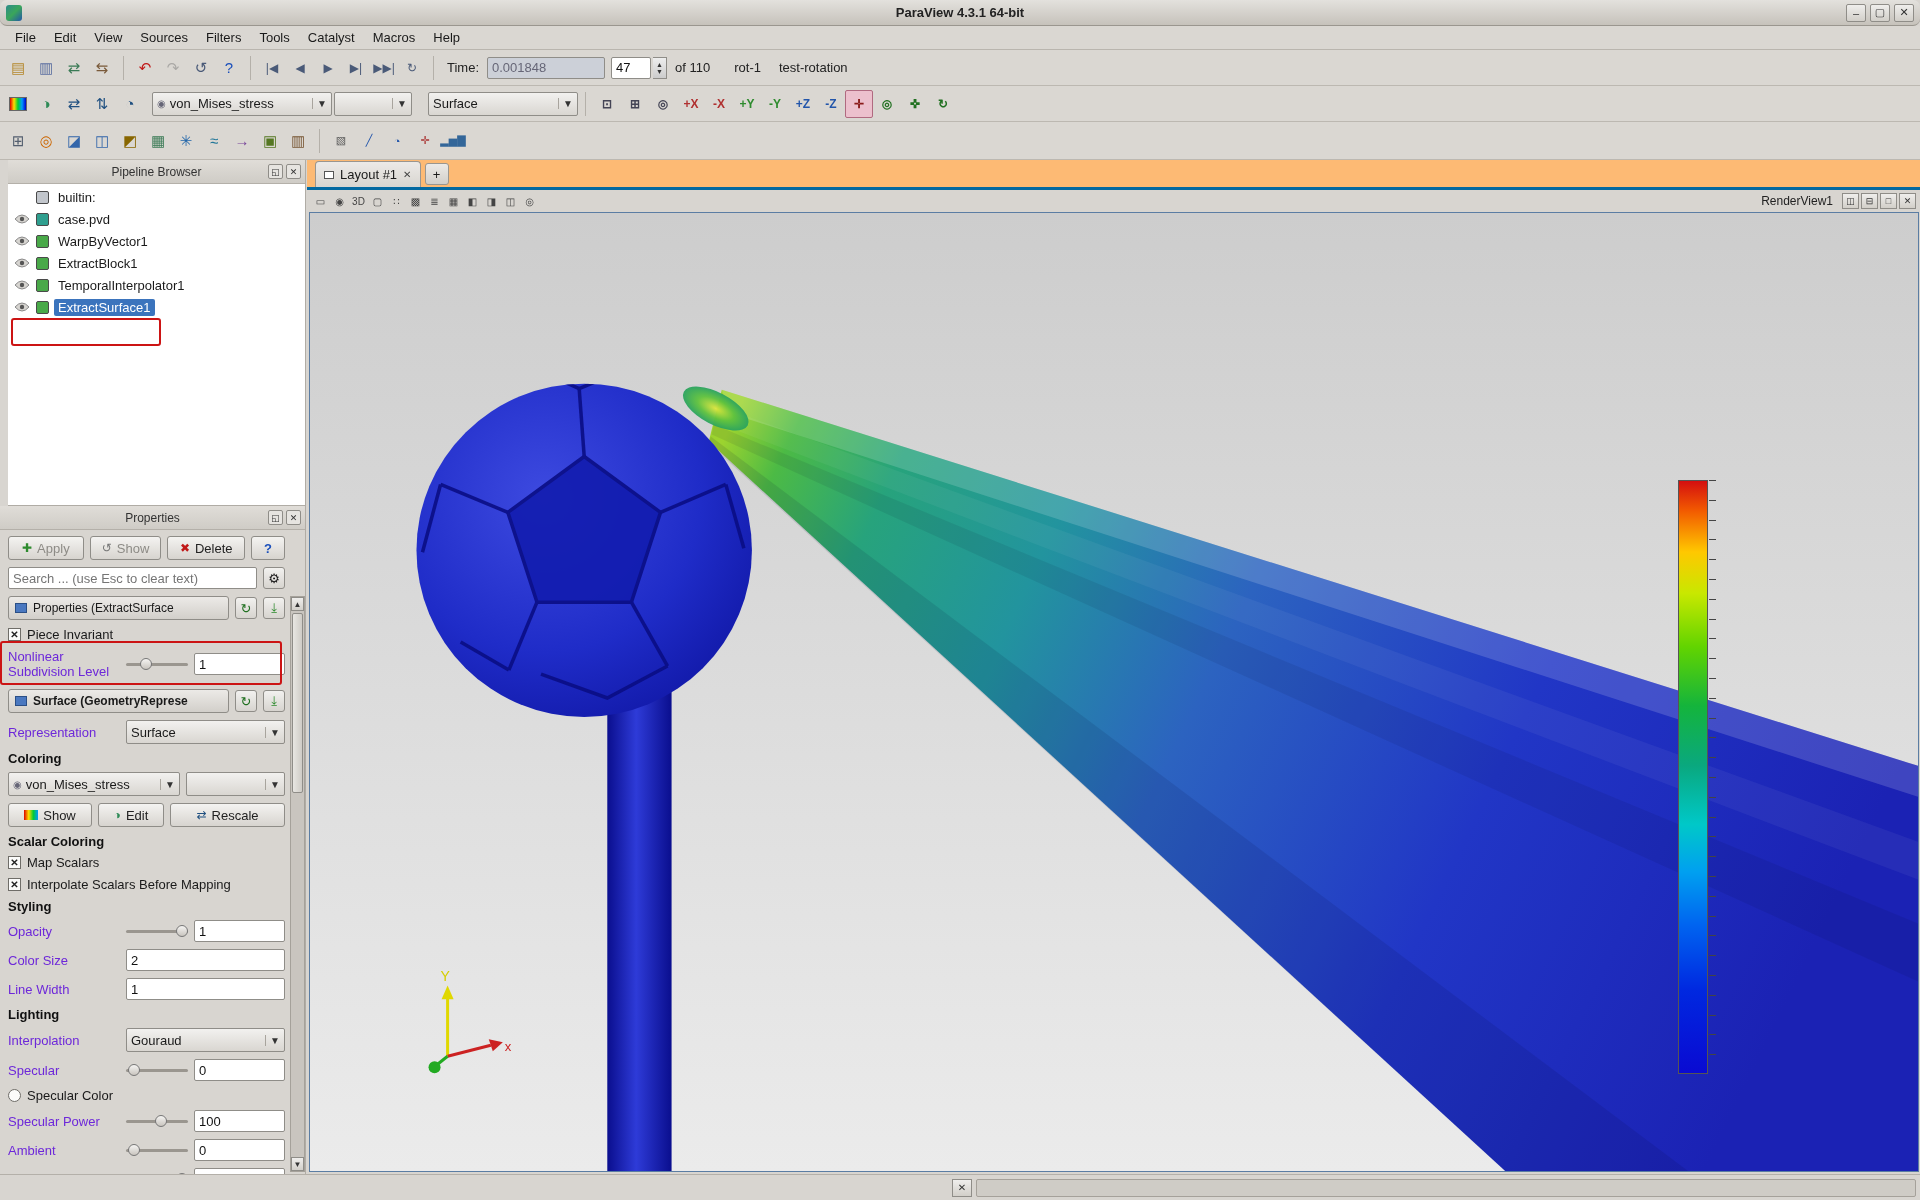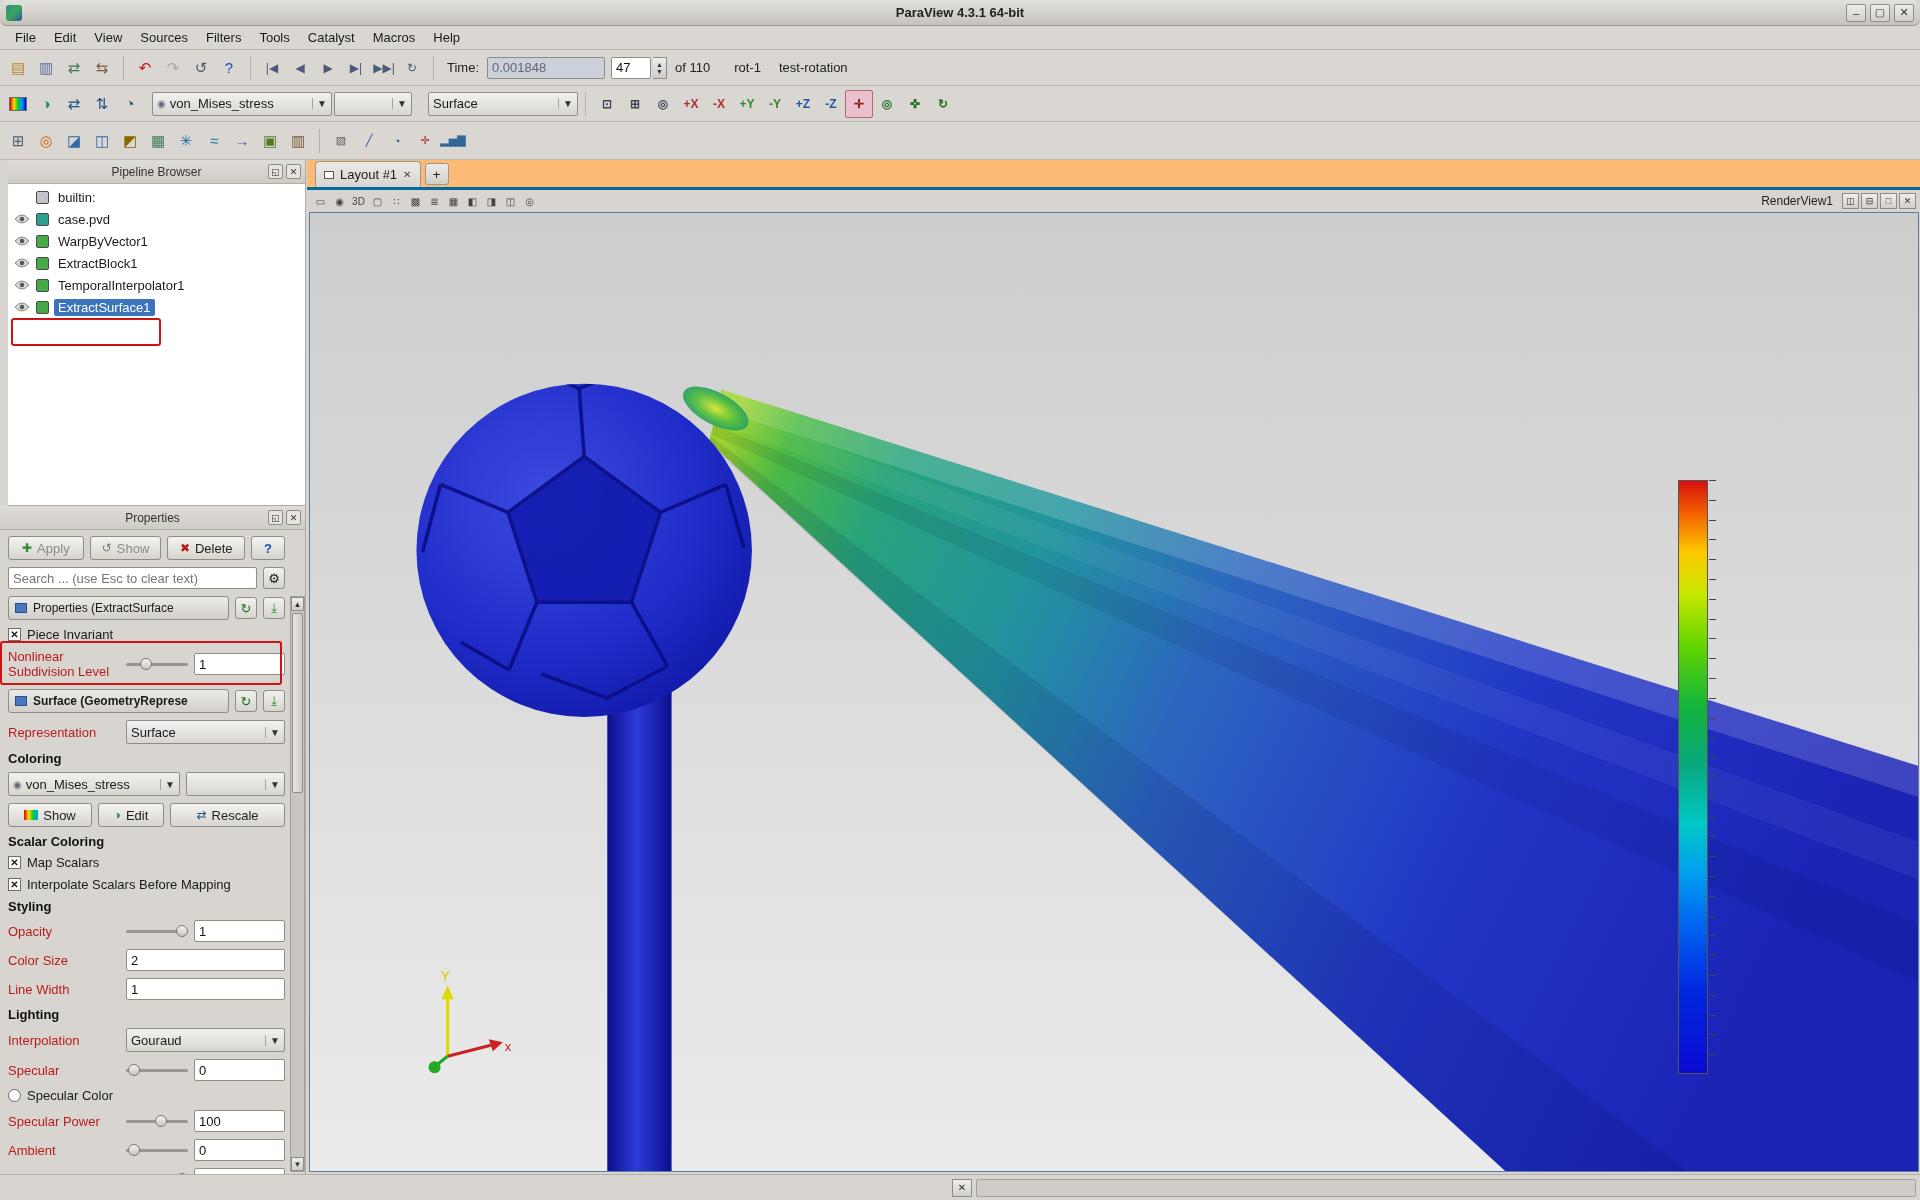--- a/index.html
+++ b/index.html
@@ -65,21 +65,21 @@
   .tree-row .eye { width:18px; display:flex; justify-content:center; }
   .tree-row.noeye .eye { visibility:hidden; }
   .tree-row .cube { width:13px; height:13px; border:1px solid #4a4a4a; border-radius:2px; background:#9aa; }
   .tree-row .tlabel { padding:1px 4px; border-radius:2px; }
   .tree-row.selected .tlabel { background:#3b74bd; color:#fff; }
   .anno { position:absolute; border:2px solid #cc1414; border-radius:3px; pointer-events:none; z-index:30; }
 
   .props { position:absolute; left:0; top:346px; right:0; bottom:0; background:#d8d5d0; }
   .props-content { position:absolute; top:24px; left:0; right:16px; bottom:0; padding:6px 4px 0 8px; overflow:hidden; }
   .prow { display:flex; align-items:center; margin-bottom:7px; gap:6px; position:relative; }
-  .plabel { width:112px; flex:0 0 auto; color:#b91c1c; }
+  .plabel { width:112px; flex:0 0 auto; color:#6d28d9; }
   .pheading { font-weight:bold; margin:6px 0 6px 0; color:#111; }
   .pbtn { height:24px; border:1px solid #8f8d88; border-radius:3px; background:linear-gradient(#f4f3f1,#d7d4cf);
     display:flex; align-items:center; justify-content:center; gap:5px; padding:0 8px; color:#222; }
   .pbtn .ic { font-size:12px; }
   .pbtn.disabled { color:#8d8b86; }
   .sectionbar { height:24px; flex:1; border:1px solid #8f8d88; border-radius:3px;
     background:linear-gradient(#eceae7,#d2cfca); display:flex; align-items:center; gap:6px; padding:0 6px; font-size:12px;}
   .sectionbar .blue { width:12px; height:10px; background:#4a78c0; border:1px solid #2b4f86; }
   .mini-sq { width:22px; height:22px; border:1px solid #8f8d88; border-radius:3px; background:linear-gradient(#f2f1ef,#d7d4cf);
     display:flex; align-items:center; justify-content:center; font-size:13px; flex:0 0 auto; }

